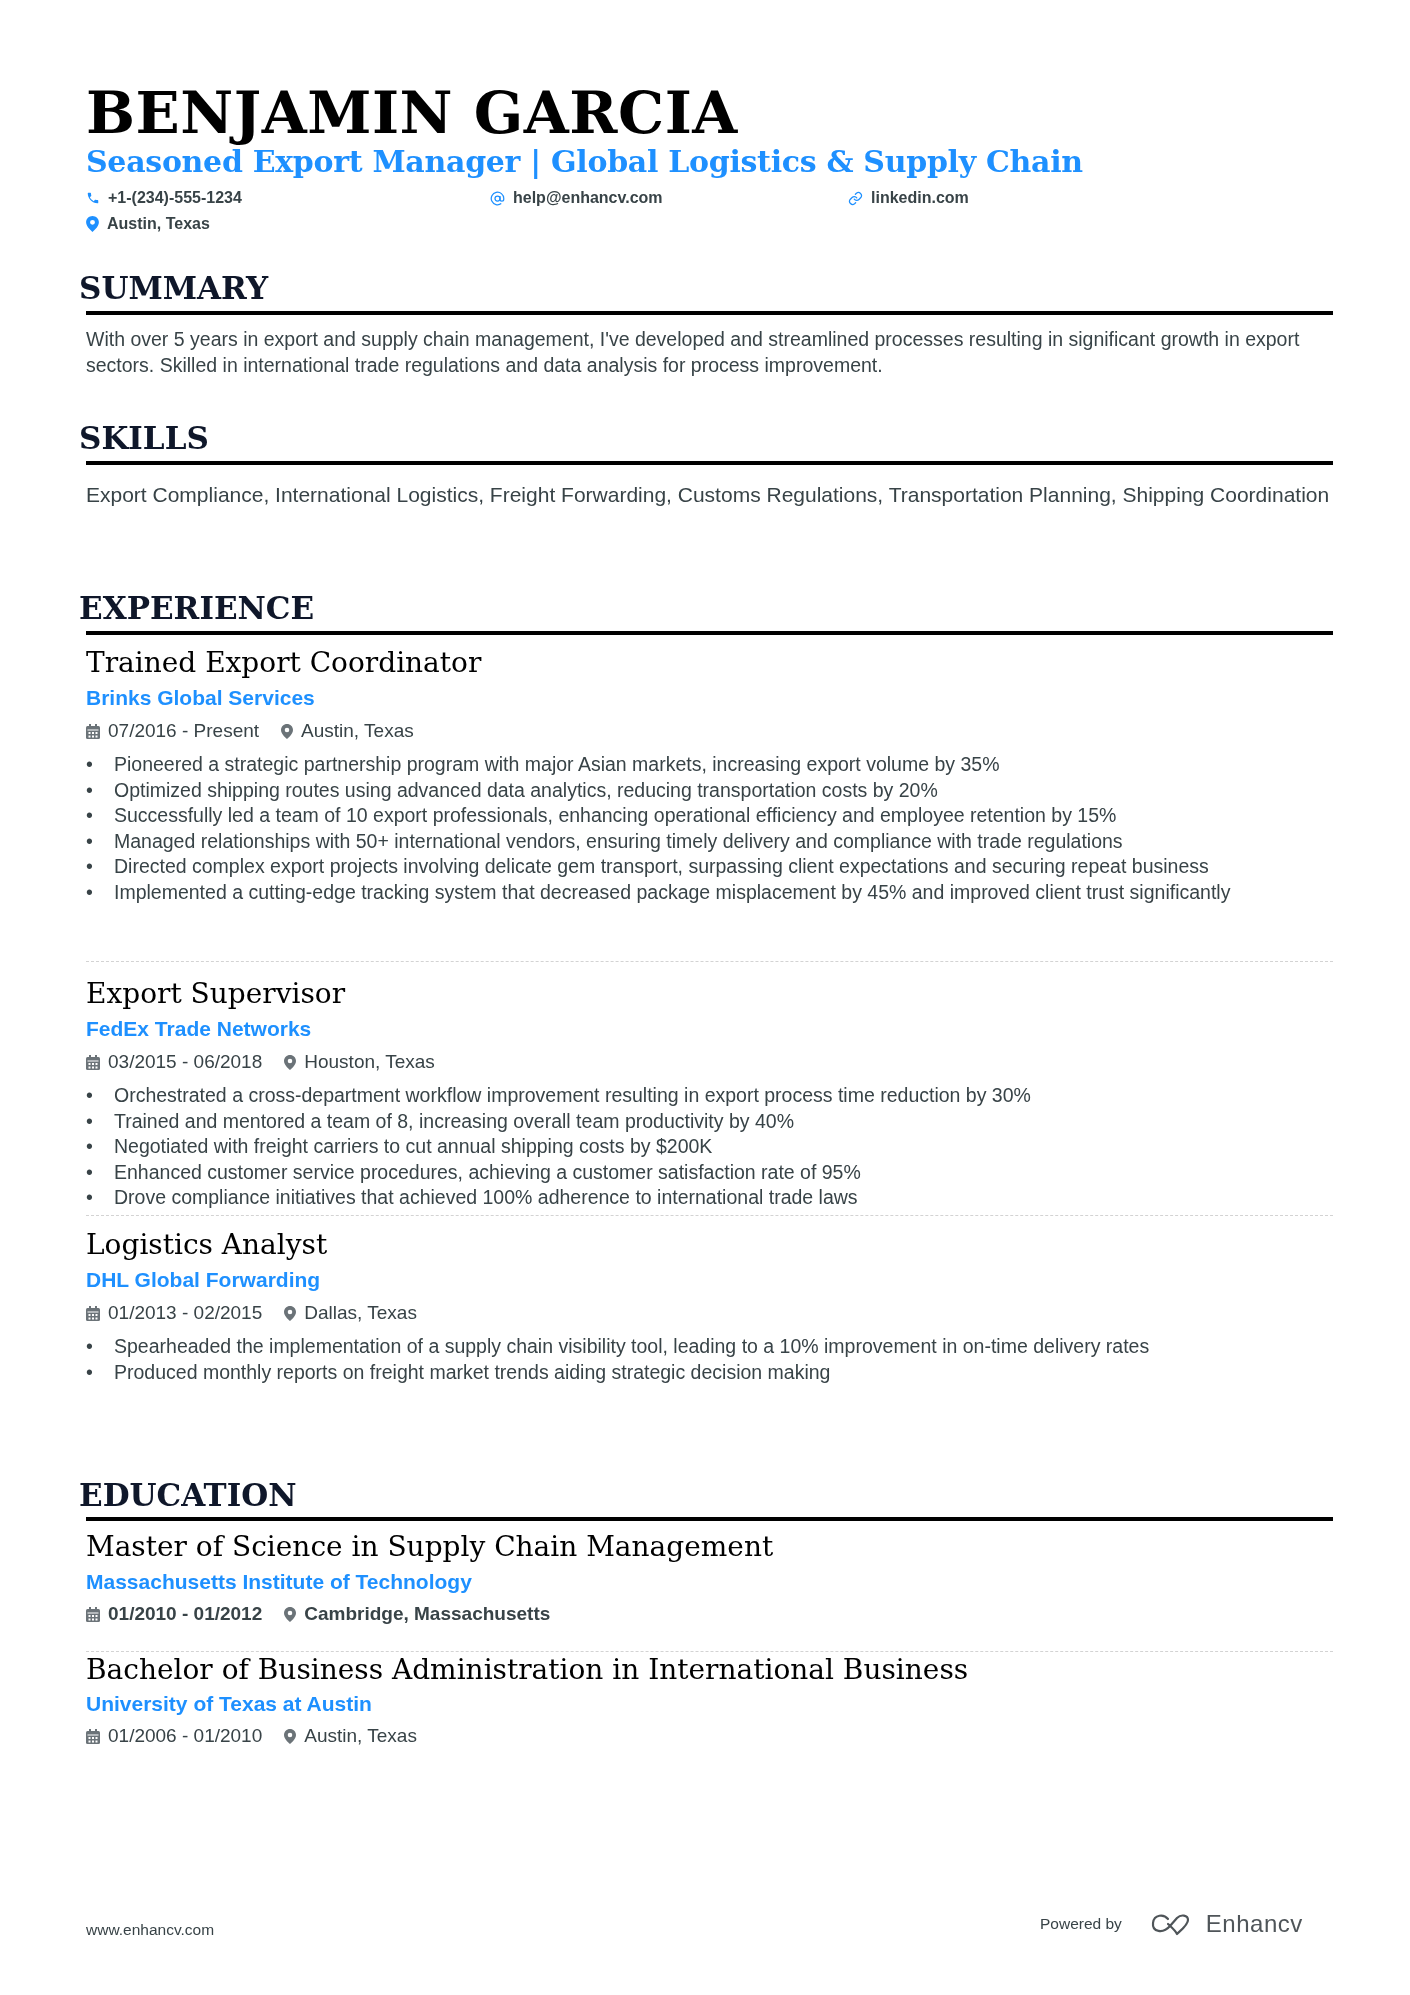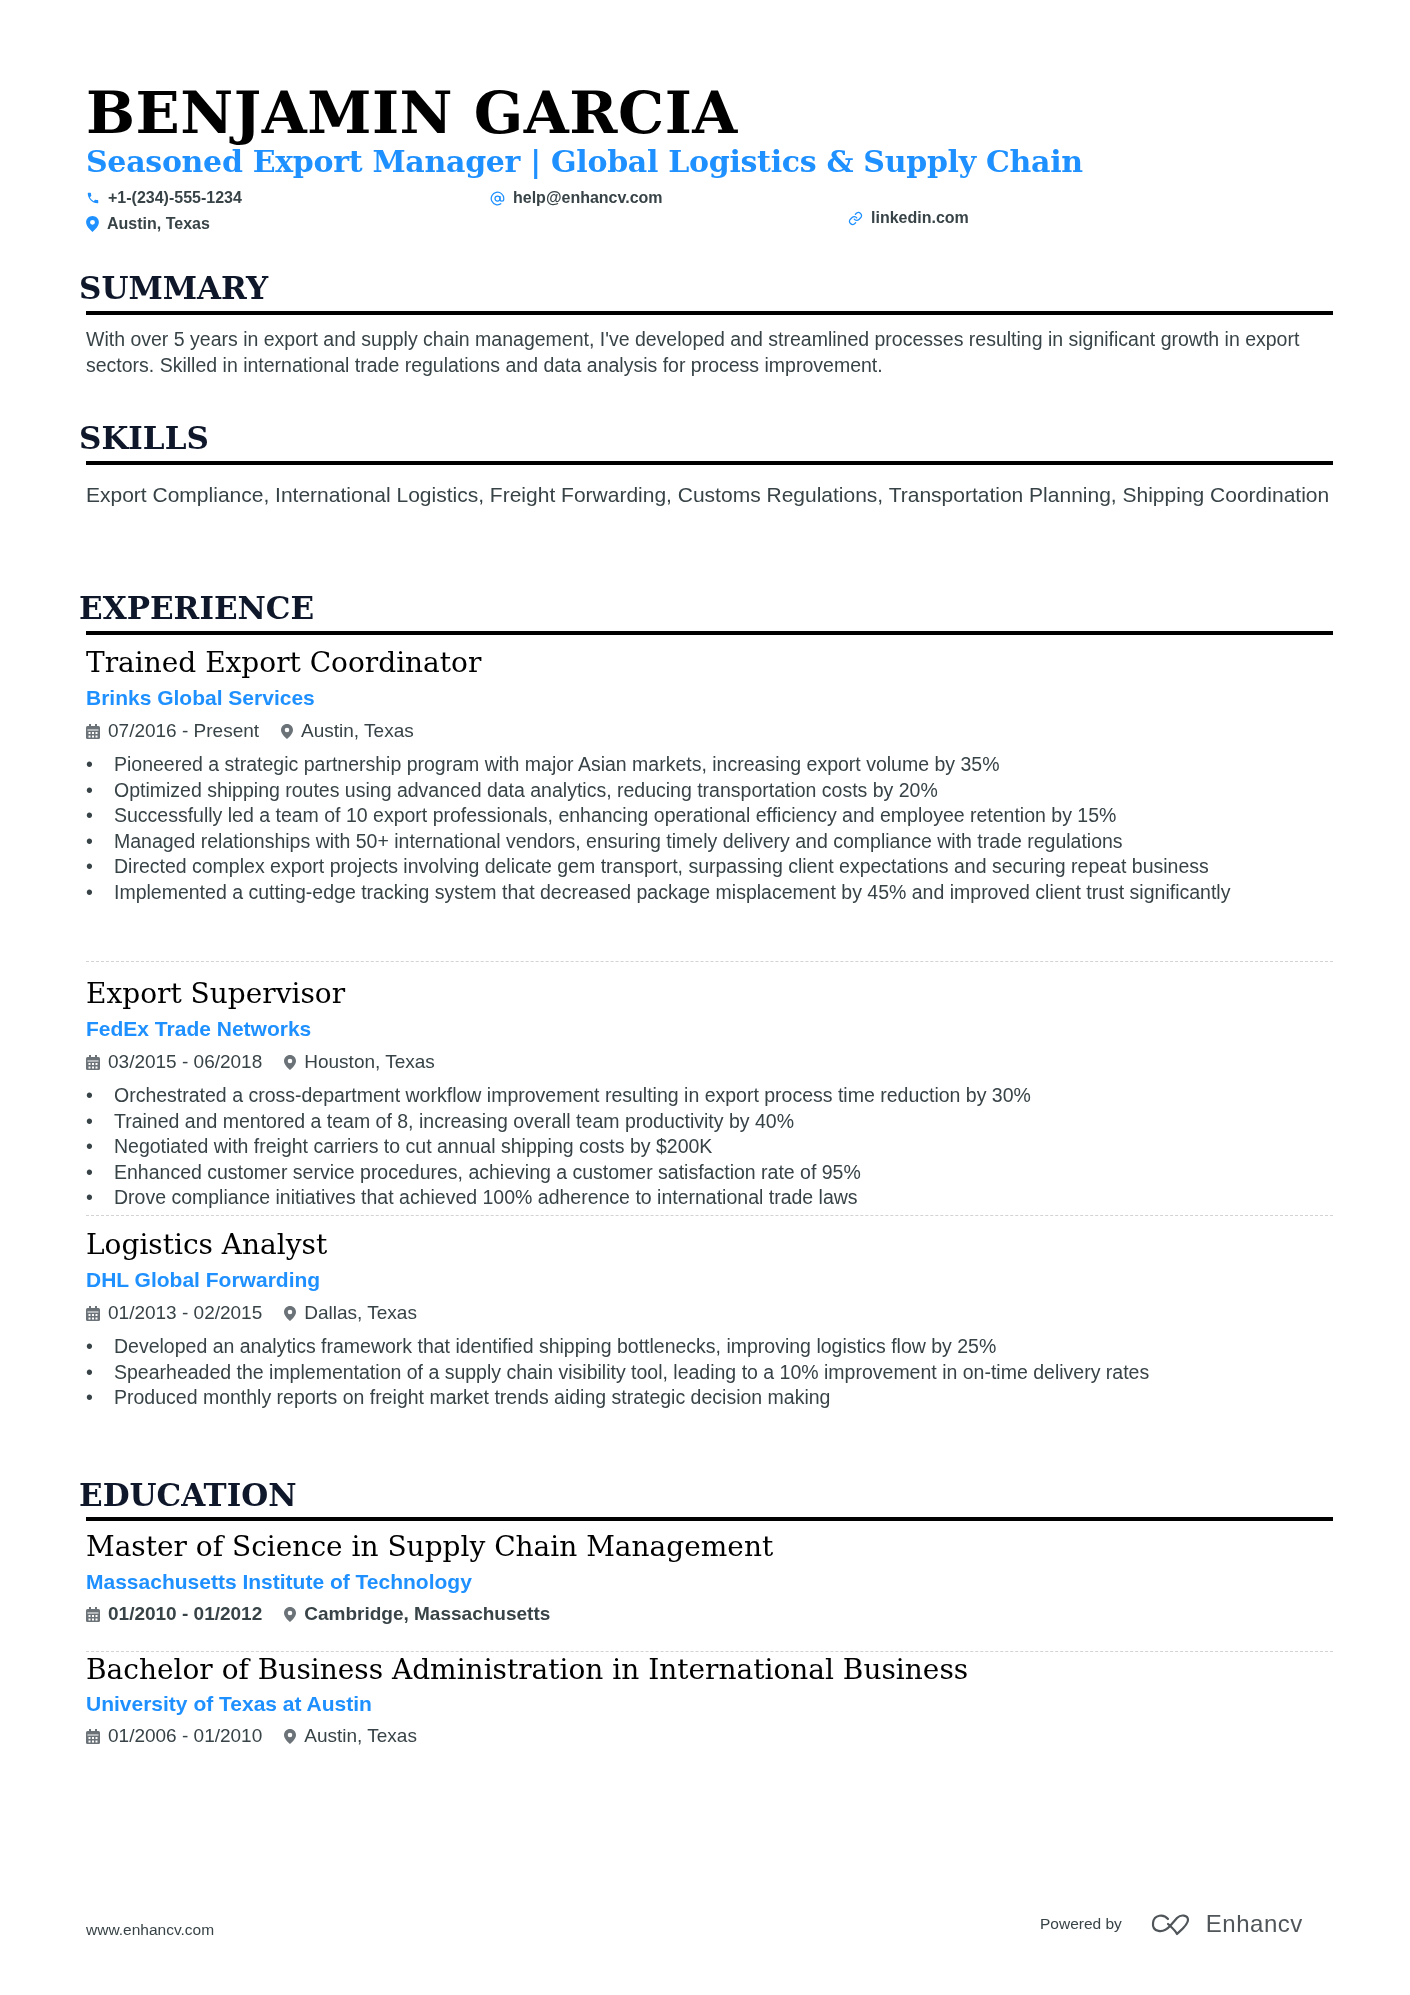--- a/index.html
+++ b/index.html
@@ -41,21 +41,21 @@
     </svg>
   <span>+1-(234)-555-1234</span>
 </div>
 <div class="abs contact" style="left:490px; top:186px;">
   <svg width="15" height="15" viewBox="0 0 24 24">
       <circle cx="12" cy="12" r="4" fill="none" stroke="#1e90ff" stroke-width="2"></circle>
       <path d="M16 8v5a3 3 0 0 0 6 0v-1a10 10 0 1 0-4 8" fill="none" stroke="#1e90ff" stroke-width="2"></path>
     </svg>
   <span>help@enhancv.com</span>
 </div>
-<div class="abs contact" style="left:848px; top:186px;margin-top:20px;">
+<div class="abs contact" style="left:848px; top:186px;">
   <svg width="15" height="15" viewBox="0 0 24 24">
       <path d="M10 13a5 5 0 0 0 7.5.5l3-3a5 5 0 0 0-7-7l-1.7 1.7" fill="none" stroke="#1e90ff" stroke-width="2" stroke-linecap="round"></path>
       <path d="M14 11a5 5 0 0 0-7.5-.5l-3 3a5 5 0 0 0 7 7l1.7-1.7" fill="none" stroke="#1e90ff" stroke-width="2" stroke-linecap="round"></path>
     </svg>
   <span>linkedin.com</span>
 </div>
 <div class="abs contact" style="left:86px; top:212px;">
   <svg width="13" height="16" viewBox="0 0 24 30">
       <path fill="#1e90ff" d="M12 0C5.4 0 0 5.3 0 11.9 0 20.8 12 30 12 30s12-9.2 12-18.1C24 5.3 18.6 0 12 0zm0 16.5a4.6 4.6 0 1 1 0-9.2 4.6 4.6 0 0 1 0 9.2z"></path>
     </svg>
@@ -155,21 +155,20 @@
         <rect x="9.5" y="11.5" width="2" height="2"></rect>
       </g>
     </svg>
   <span class="date">01/2013 - 02/2015</span>
   <svg width="12" height="15" viewBox="0 0 24 30">
       <path fill="#6b7378" d="M12 0C5.4 0 0 5.3 0 11.9 0 20.8 12 30 12 30s12-9.2 12-18.1C24 5.3 18.6 0 12 0zm0 16.5a4.6 4.6 0 1 1 0-9.2 4.6 4.6 0 0 1 0 9.2z"></path>
     </svg>
   <span class="loc">Dallas, Texas</span>
 </div>
 <ul class="abs bullets" style="top:1334px;">
-  <li>Developed an analytics framework that identified shipping bottlenecks, improving logistics flow by 25%</li>
   <li>Spearheaded the implementation of a supply chain visibility tool, leading to a 10% improvement in on-time delivery rates</li>
   <li>Produced monthly reports on freight market trends aiding strategic decision making</li>
 </ul>
 
 <div class="abs sec-title serif" style="top:1475px;">EDUCATION</div>
 <div class="abs rule" style="top:1517px;"></div>
 
 <div class="abs job-title serif" style="top:1529px;">Master of Science in Supply Chain Management</div>
 <div class="abs company" style="top:1569px;">Massachusetts Institute of Technology</div>
 <div class="abs meta" style="top:1602px;font-weight:bold;">

